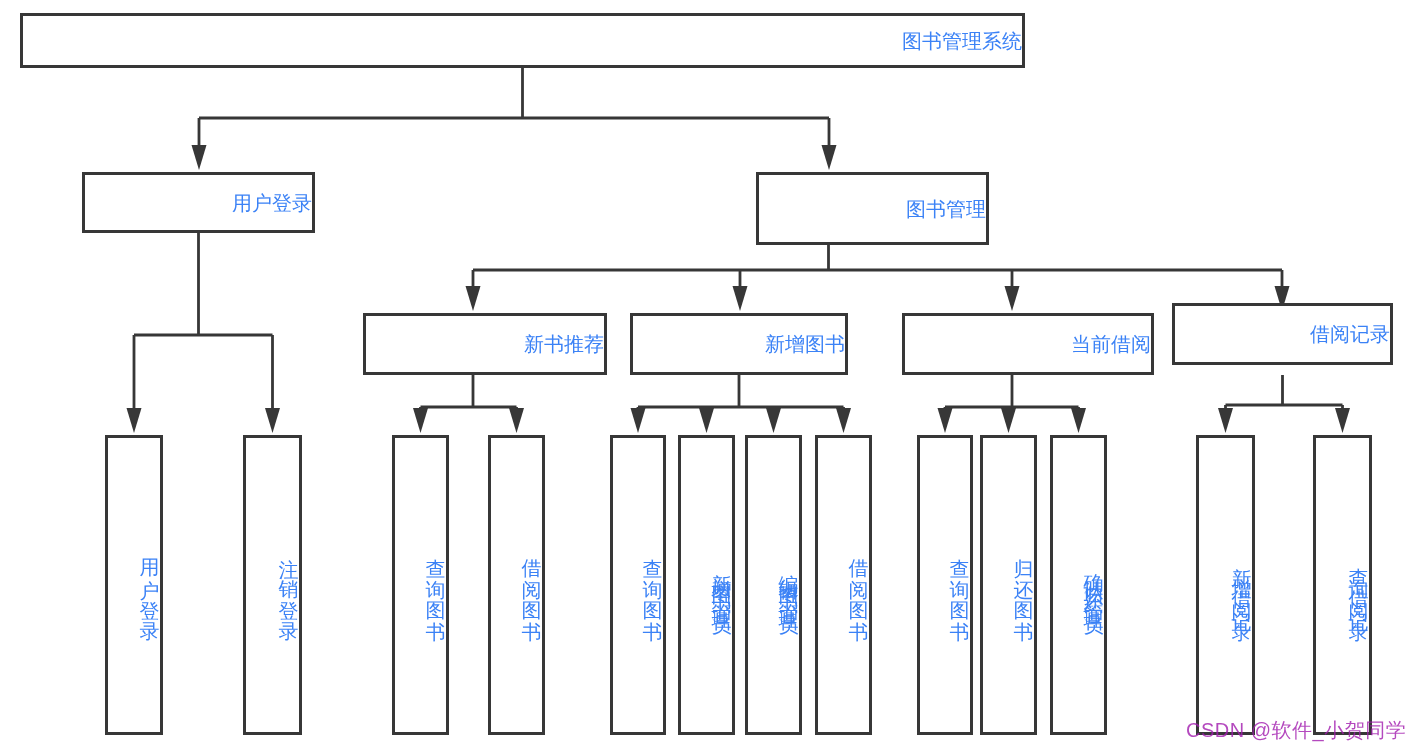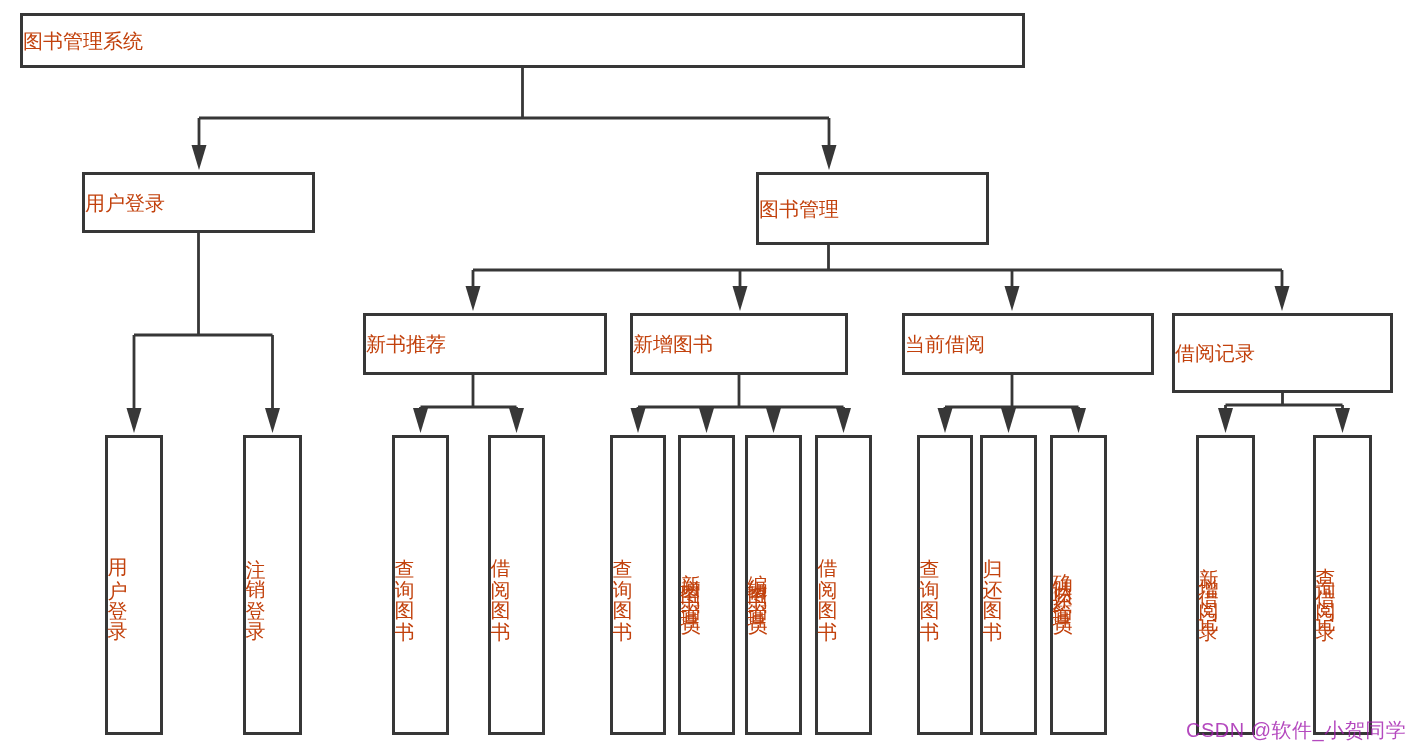--- a/index.html
+++ b/index.html
@@ -3,22 +3,22 @@
 <meta charset="utf-8">
 <style>
   html,body{margin:0;padding:0;background:#fff;}
   #canvas{
     position:relative;width:1405px;height:747px;background:#fff;overflow:hidden;
     font-family:"Liberation Sans","DejaVu Sans",sans-serif;
   }
   #connectors{position:absolute;left:0;top:0;width:1405px;height:747px;}
   .node{
     position:absolute;background:#fff;border:3px solid #373737;box-sizing:border-box;
-    display:flex;align-items:center;justify-content:flex-start;
-    color:#c2410c;font-size:20px;line-height:1;white-space:nowrap;
+    display:flex;align-items:center;justify-content:flex-end;
+    color:#3b82f6;font-size:20px;line-height:1;white-space:nowrap;
   }
   .vnode span{
     writing-mode:vertical-rl;text-orientation:mixed;white-space:nowrap;
   }
   .ls-a{letter-spacing:21px;}  
   .ls-b{letter-spacing:11px;}  
   .ls-c{letter-spacing:6px;}   
   #watermark{
     position:absolute;left:1186px;top:717px;z-index:5;
     font-size:20px;color:#a21caf;opacity:.8;letter-spacing:.5px;white-space:nowrap;
@@ -75,21 +75,21 @@
 
   <div class="node" style="left:363px;top:313px;width:244px;height:62px">
     <span>新书推荐</span>
   </div>
   <div class="node" style="left:630px;top:313px;width:218px;height:62px">
     <span>新增图书</span>
   </div>
   <div class="node" style="left:902px;top:313px;width:252px;height:62px">
     <span>当前借阅</span>
   </div>
-  <div class="node" style="left:1172px;top:313px;width:221px;height:80px">
+  <div class="node" style="left:1172px;top:303px;width:221px;height:62px">
     <span>借阅记录</span>
   </div>
 
   <div class="node vnode" style="left:105px;top:435px;width:58px;height:300px">
     <span class="ls-a">用户登录</span>
   </div>
   <div class="node vnode" style="left:243px;top:435px;width:59px;height:300px">
     <span class="ls-a">注销登录</span>
   </div>
 

